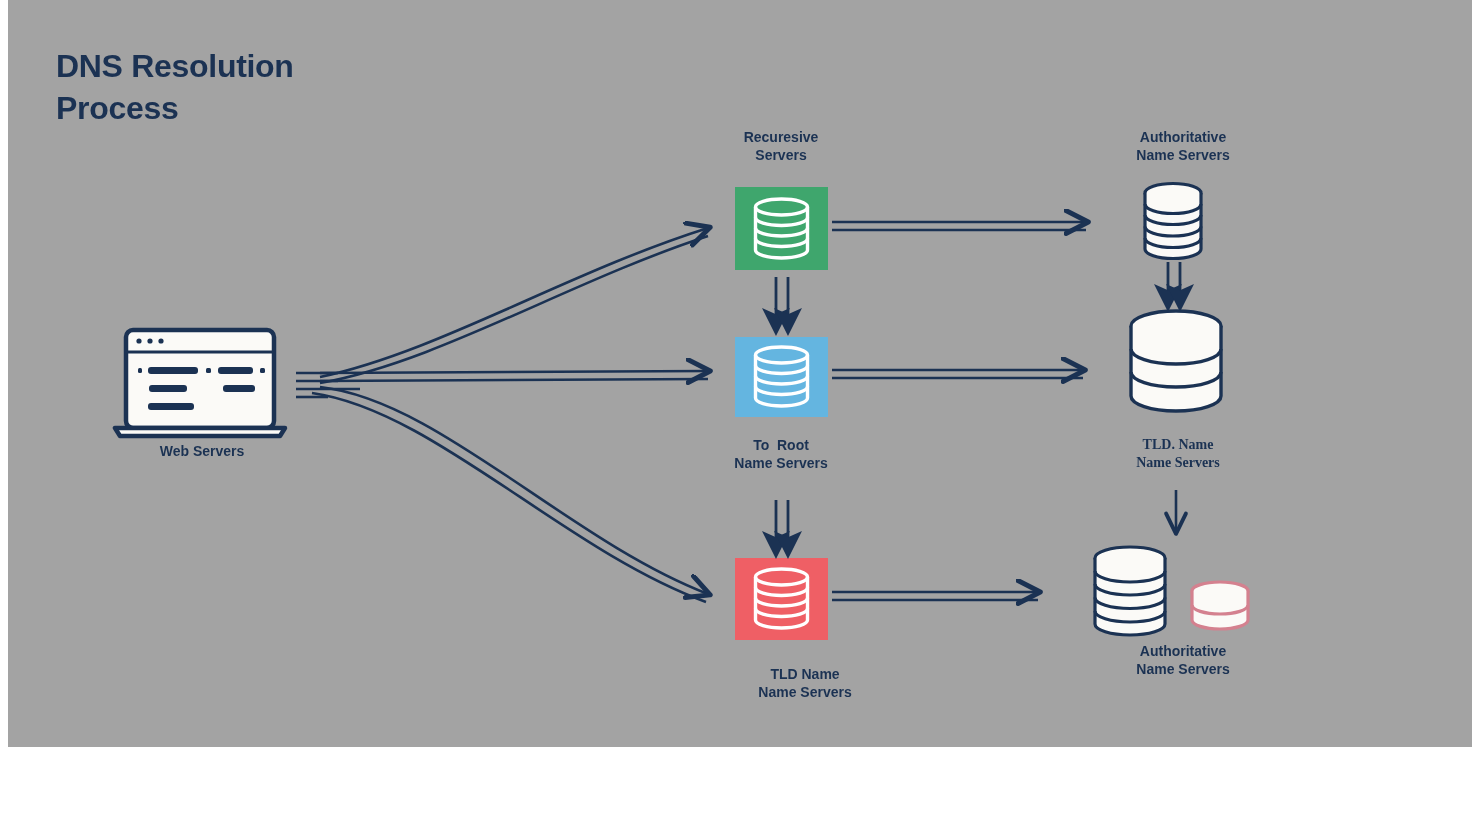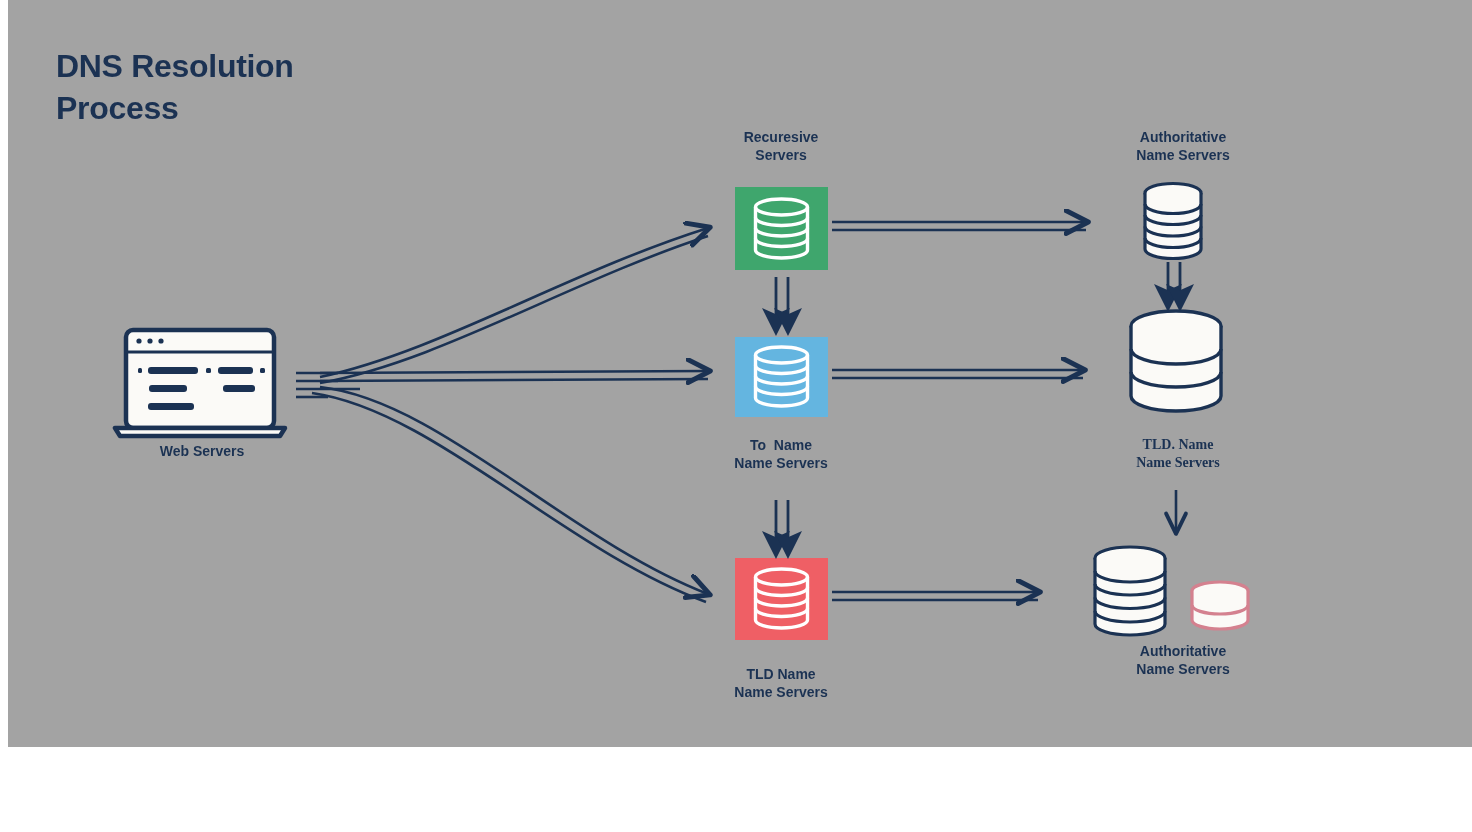--- a/index.html
+++ b/index.html
@@ -208,23 +208,23 @@
 
     <g fill="none" stroke="#1b3253" stroke-width="2.6">
       <path d="M1168,490 L1168,532" marker-end="url(#ahd-thin)"></path>
     </g>
   </svg>
 
   <div class="lbl" style="left:104px; top:443px; width:180px;">Web Servers</div>
 
   <div class="lbl" style="left:683px; top:129px; width:180px;"><span>Recuresive</span><br><span>Servers</span></div>
 
-  <div class="lbl" style="left:683px; top:437px; width:180px;"><span>To  Name</span><br><span>Name Servers</span></div>
-
-  <div class="lbl" style="left:683px; top:666px; width:180px;"><span>TLD Name</span><br><span>Name Servers</span></div>
+  <div class="lbl" style="left:683px; top:437px; width:180px;"><span>To  Root</span><br><span>Name Servers</span></div>
+
+  <div class="lbl" style="left:707px; top:666px; width:180px;"><span>TLD Name</span><br><span>Name Servers</span></div>
 
   <div class="lbl" style="left:1080px; top:129px; width:190px;"><span>Authoritative</span><br><span>Name Servers</span></div>
 
   <div class="lbl" style="left:1075px; top:436px; width:190px;font-family:Liberation Serif, serif;"><span>TLD. Name</span><br><span>Name Servers</span></div>
 
   <div class="lbl" style="left:1080px; top:643px; width:190px;"><span>Authoritative</span><br><span>Name Servers</span></div>
 
 </div>
 
 </body></html>

